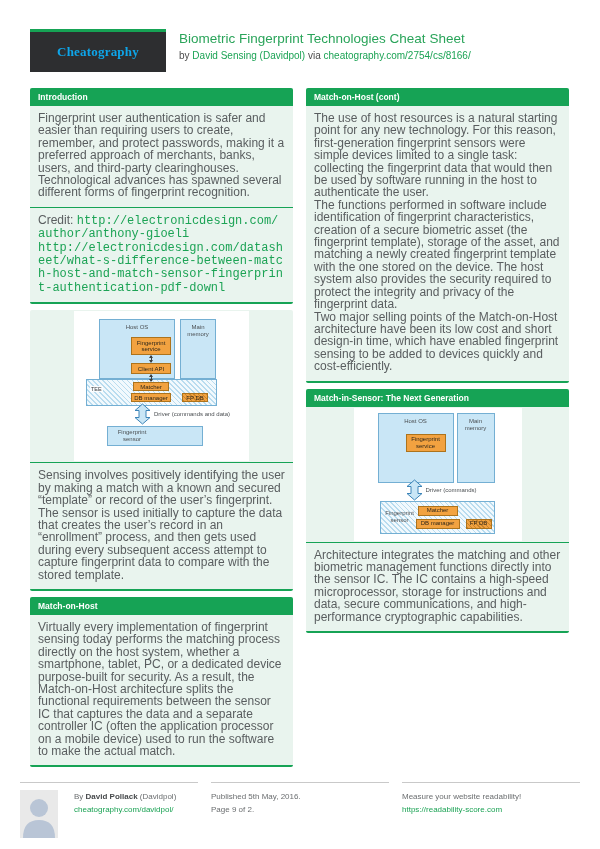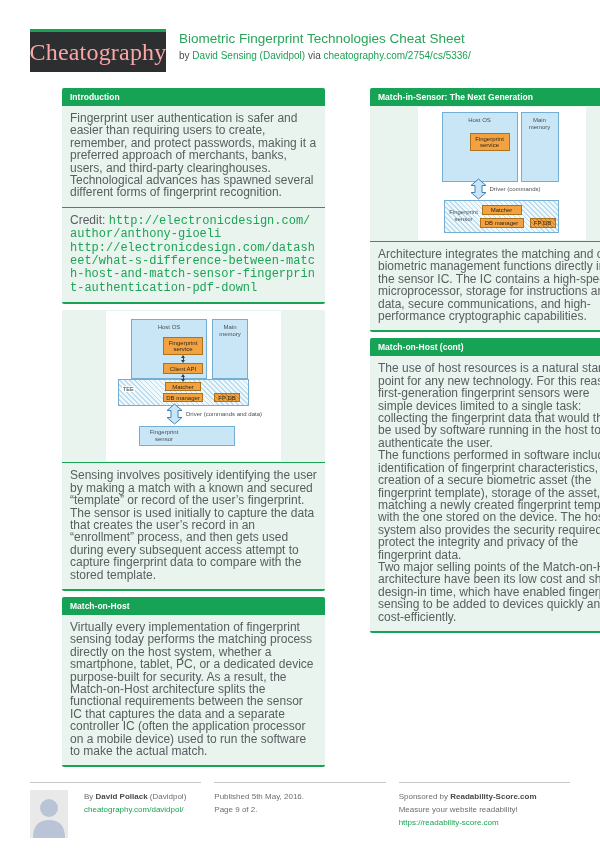--- a/index.html
+++ b/index.html
@@ -4,28 +4,28 @@
 <style>
   html,body{margin:0;padding:0;background:#ffffff;}
   body{width:600px;height:849px;font-family:"Liberation Sans",sans-serif;-webkit-font-smoothing:antialiased;}
   .page{position:relative;width:600px;height:849px;background:#fff;overflow:hidden;}
   a{color:#1ca355;text-decoration:none;}
 
   
   .hdr{display:flex;align-items:flex-start;padding:29px 30px 16px 30px;gap:13px;}
   .logo{width:136px;height:43px;background:#2d2e30;border-top:3px solid #16a355;box-sizing:border-box;
         display:flex;align-items:center;justify-content:center;}
-  .logo span{color:#fca5a5;font-family:"Liberation Serif",serif;font-size:24px;letter-spacing:.2px;}
+  .logo span{color:#0ea5e9;font-family:"Liberation Serif",serif;font-size:13px;letter-spacing:.2px;font-weight:bold;}
   .titlewrap{padding-top:2px;}
   .title{color:#2aa45a;font-size:13.5px;font-weight:normal;margin:0 0 4px 0;}
   .byline{font-size:10px;color:#4c4c4c;}
 
   
   .cols{display:flex;gap:13px;padding:0 30px;align-items:flex-start;}
-  .col{width:263px;flex:0 0 263px;margin-left:32px;}
+  .col{width:263px;flex:0 0 263px;}
   .card{background:#e9f4ee;border-bottom:2px solid #16a355;border-radius:2px;margin-bottom:6px;}
   .card-h{background:#16a355;color:#fff;font-size:8.5px;font-weight:bold;padding:4px 8px 4px 8px;border-radius:2px 2px 0 0;}
   .card-b{padding:6px 8px 8px 8px;font-size:12px;line-height:12.4px;color:#595d5f;}
   .card-b p{margin:0;}
   .card-sep{border-top:1px solid #16a355;}
   .credit a{display:inline;word-break:break-all;font-family:Liberation Mono, monospace;}
 
   
   .fig{display:flex;justify-content:center;padding:1px 0;}
   .cv{position:relative;background:#fff;}
@@ -42,21 +42,21 @@
   .teelbl{position:absolute;font-size:5.5px;color:#3c3f41;background:rgba(255,255,255,.85);padding:0 1px;}
   .dash{position:absolute;width:0;border-left:1px dashed #3c3f41;}
   .tri{position:absolute;width:0;height:0;border-left:2px solid transparent;border-right:2px solid transparent;}
   .tri.down{border-top:3px solid #3c3f41;}
   .tri.up{border-bottom:3px solid #3c3f41;}
   .dlabel{position:absolute;font-size:6px;color:#4b4f52;white-space:nowrap;}
   .slabel{position:absolute;font-size:6px;line-height:7px;color:#4b4f52;text-align:center;}
   .barrow{position:absolute;}
 
   
-  .ftr{display:flex;gap:13px;padding:0 30px;margin-top:9px;font-size:8px;line-height:13px;color:#6b6e70;}
+  .ftr{display:flex;gap:13px;padding:0 20px;margin-top:9px;font-size:8px;line-height:13px;color:#6b6e70;}
   .fcol{flex:1 1 0;min-width:0;}
   .frule{border-top:1px solid #c9c9c9;margin-bottom:7px;}
   .f1row{display:flex;gap:16px;}
   .avatar{width:38px;height:48px;flex:0 0 38px;}
   .bname{color:#474a4c;font-weight:bold;}
 </style>
 </head>
 <body>
 
 <div class="page">
@@ -64,21 +64,21 @@
   <div class="hdr">
     <div class="logo">
       <span>Cheatography</span>
     </div>
     <div class="titlewrap">
       <h1 class="title">Biometric Fingerprint Technologies Cheat Sheet</h1>
       <div class="byline">
         <span>by</span>
         <a href="#">David Sensing (Davidpol)</a>
         <span>via</span>
-        <a href="#">cheatography.com/2754/cs/5336/</a>
+        <a href="#">cheatography.com/2754/cs/8166/</a>
       </div>
     </div>
   </div>
 
   <div class="cols">
 
     <div class="col">
 
       <div class="card">
         <div class="card-h">Introduction</div>
@@ -134,20 +134,29 @@
         <div class="card-b">
           <p>Virtually every implementation of fingerprint sensing today performs the matching process directly on the host system, whether a smartphone, tablet, PC, or a dedicated device purpose-built for security. As a result, the Match-on-Host architecture splits the functional requirements between the sensor IC that captures the data and a separate controller IC (often the application processor on a mobile device) used to run the software to make the actual match.</p>
         </div>
       </div>
 
     </div>
 
     <div class="col">
 
       <div class="card">
+        <div class="card-h">Match-on-Host (cont)</div>
+        <div class="card-b">
+          <p>The use of host resources is a natural starting point for any new technology. For this reason, first-generation fingerprint sensors were simple devices limited to a single task: collecting the fingerprint data that would then be used by software running in the host to authenticate the user.</p>
+          <p>The functions performed in software include identification of fingerprint characteristics, creation of a secure biometric asset (the fingerprint template), storage of the asset, and matching a newly created fingerprint template with the one stored on the device. The host system also provides the security required to protect the integrity and privacy of the fingerprint data.</p>
+          <p>Two major selling points of the Match-on-Host architecture have been its low cost and short design-in time, which have enabled fingerprint sensing to be added to devices quickly and cost-efficiently.</p>
+        </div>
+      </div>
+
+      <div class="card">
         <div class="card-h">Match-in-Sensor: The Next Generation</div>
         <div class="fig">
           <div class="cv cv2">
             <div class="bluebox" style="left:24px;top:5px;width:76px;height:70px;">
               <span class="lbl">Host OS</span>
             </div>
             <div class="bluebox" style="left:103px;top:5px;width:38px;height:70px;">
               <span class="lbl">Main memory</span>
             </div>
             <div class="obox" style="left:52px;top:26px;width:40px;height:18px;">Fingerprint service</div>
@@ -158,29 +167,20 @@
             <div class="hatch" style="left:26px;top:93px;width:115px;height:33px;"></div>
             <span class="slabel" style="left:29px;top:102px;width:34px;background:rgba(255,255,255,.0);">Fingerprint sensor</span>
             <div class="obox" style="left:64px;top:98px;width:40px;height:10px;">Matcher</div>
             <div class="obox" style="left:62px;top:111px;width:44px;height:10px;">DB manager</div>
             <div class="obox hatched" style="left:112px;top:111px;width:26px;height:10px;">FP DB</div>
           </div>
         </div>
         <div class="card-sep"></div>
         <div class="card-b">
           <p>Architecture integrates the matching and other biometric management functions directly into the sensor IC. The IC contains a high-speed microprocessor, storage for instructions and data, secure communications, and high-performance cryptographic capabilities.</p>
-        </div>
-      </div>
-
-      <div class="card">
-        <div class="card-h">Match-on-Host (cont)</div>
-        <div class="card-b">
-          <p>The use of host resources is a natural starting point for any new technology. For this reason, first-generation fingerprint sensors were simple devices limited to a single task: collecting the fingerprint data that would then be used by software running in the host to authenticate the user.</p>
-          <p>The functions performed in software include identification of fingerprint characteristics, creation of a secure biometric asset (the fingerprint template), storage of the asset, and matching a newly created fingerprint template with the one stored on the device. The host system also provides the security required to protect the integrity and privacy of the fingerprint data.</p>
-          <p>Two major selling points of the Match-on-Host architecture have been its low cost and short design-in time, which have enabled fingerprint sensing to be added to devices quickly and cost-efficiently.</p>
         </div>
       </div>
 
     </div>
   </div>
 
   <div class="ftr">
     <div class="fcol">
       <div class="frule"></div>
       <div class="f1row">
@@ -199,22 +199,18 @@
         </div>
       </div>
     </div>
     <div class="fcol">
       <div class="frule"></div>
       <div>Published 5th May, 2016.</div>
       <div>Page 9 of 2.</div>
     </div>
     <div class="fcol">
       <div class="frule"></div>
-      <div>
-        <span>Sponsored by</span>
-        <span class="bname">Readability-Score.com</span>
-      </div>
       <div>Measure your website readability!</div>
       <a href="#">https://readability-score.com</a>
     </div>
   </div>
 
 </div>
 
 </body></html>

